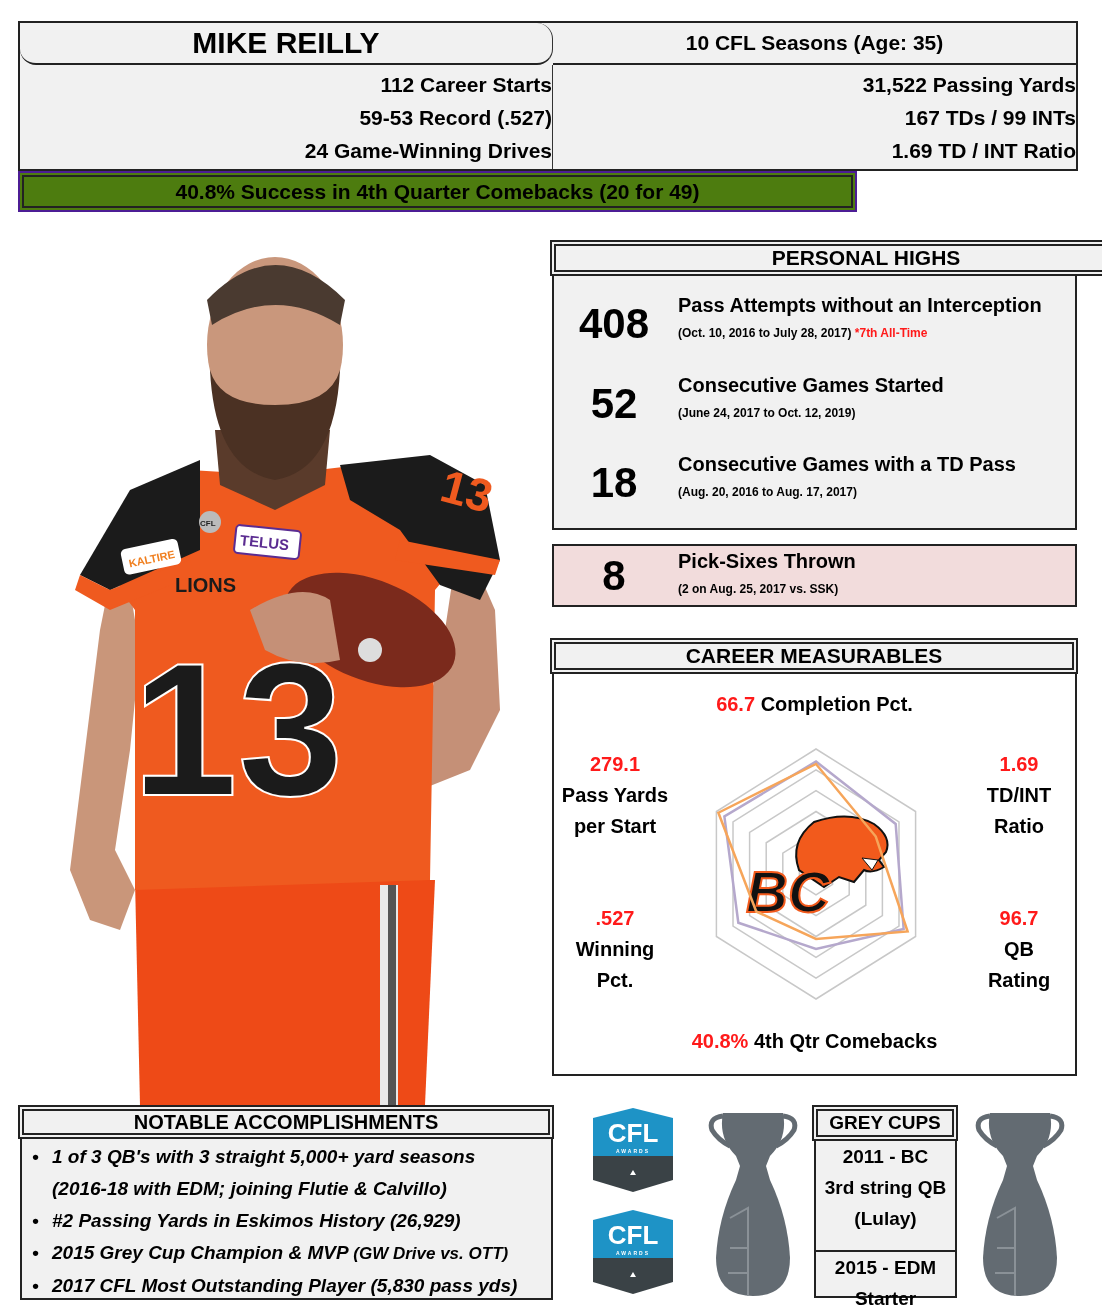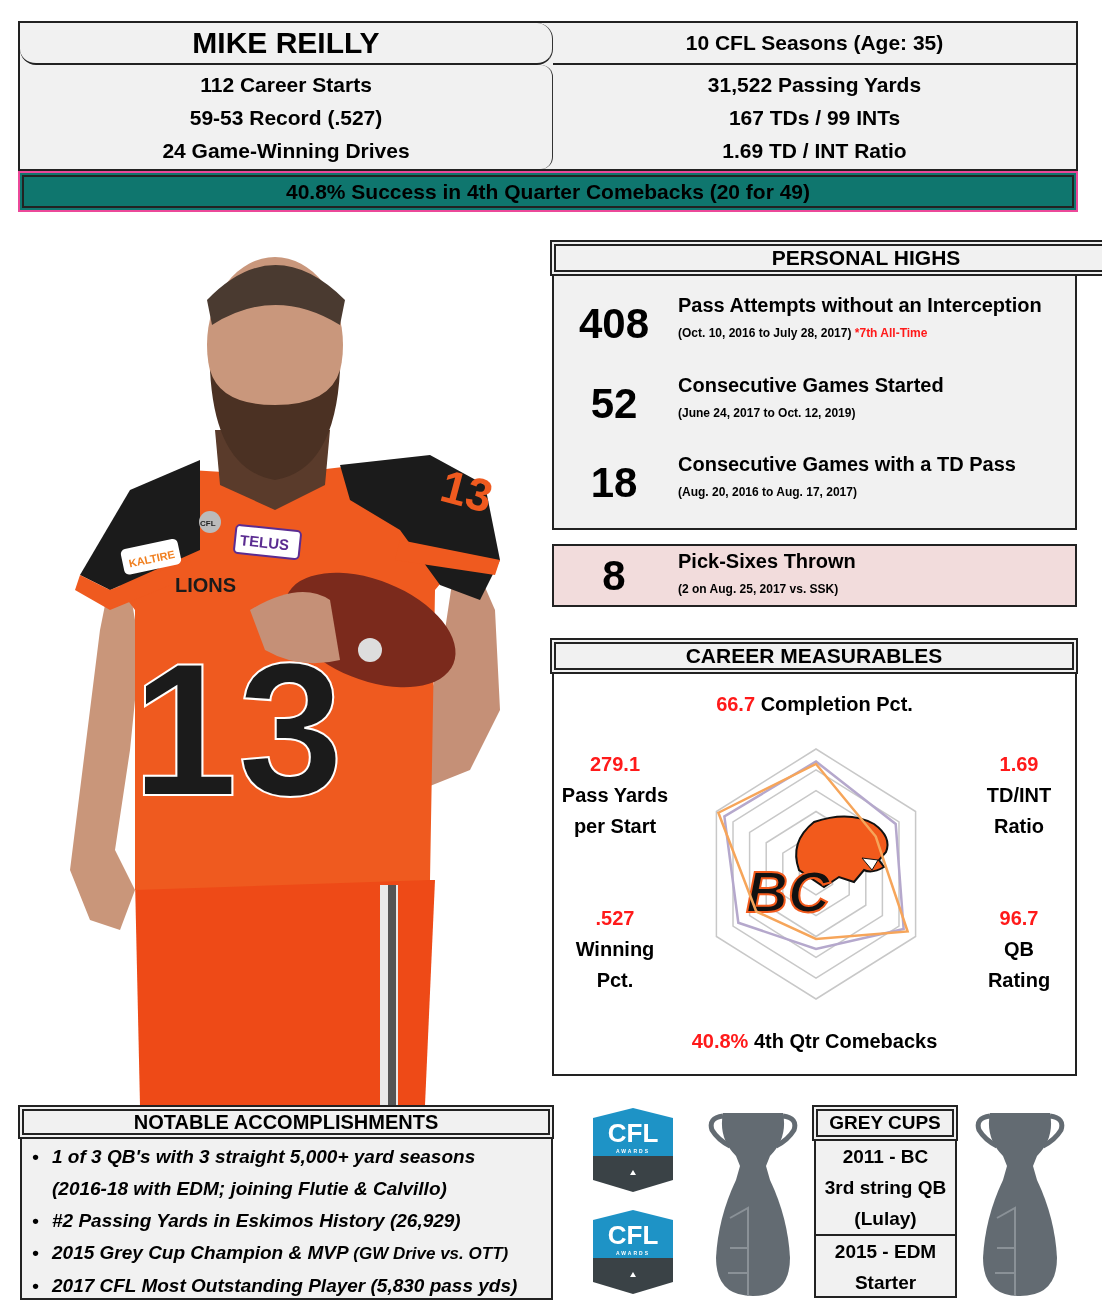--- a/index.html
+++ b/index.html
@@ -12,26 +12,26 @@
 
   
   .header {
     left: 18px; top: 21px; width: 1060px; height: 150px;
     border: 2px solid #222; background: #f1f1f1;
     display: grid; grid-template-columns: 533px 1fr; grid-template-rows: 42px 1fr;
   }
   .header .cell { display: flex; align-items: center; justify-content: center; }
   .header .c-name { font-size: 30px; border-right: 1px solid #333; border-bottom: 2px solid #222; border-radius: 16px; }
   .header .c-seasons { font-size: 21px; border-bottom: 2px solid #222; }
-  .header .stack { display: flex; flex-direction: column; align-items: center; justify-content: space-around; font-size: 21px; padding: 4px 0 2px; border-radius: 12px; }
+  .header .stack { display: flex; flex-direction: column; align-items: flex-end; justify-content: space-around; font-size: 21px; padding: 4px 0 2px; }
   .header .stack.left { border-right: 1px solid #333; }
 
   .comeback {
-    left: 18px; top: 171px; width: 1060px; height: 41px;
-    border: 2px solid #ec4899; background: #0f766e; padding: 2px;
+    left: 18px; top: 171px; width: 839px; height: 41px;
+    border: 2px solid #4c1d95; background: #4d7c0f; padding: 2px;
   }
   .comeback .inner {
     width: 100%; height: 100%; border: 2px solid #222;
     display: flex; align-items: center; justify-content: center; font-size: 21px;
   }
 
   
   .photo { left: 40px; top: 230px; width: 480px; height: 875px; }
 
   
@@ -81,21 +81,21 @@
   .na-box .small { font-size: 17px; }
 
   
   .gc-head { left: 812px; top: 1105px; width: 146px; height: 36px; }
   .gc-head .inner { font-size: 19px; }
   .gc-box {
     left: 814px; top: 1141px; width: 143px; height: 157px;
     border: 2px solid #222; border-top: none; background: #f1f1f1;
   }
   .gc-entry { text-align: center; font-size: 19px; line-height: 31px; }
-  .gc-entry.first { border-bottom: 2px solid #222; padding-bottom: 0; }
+  .gc-entry.first { border-bottom: 2px solid #222; padding-bottom: 16px; }
 
   svg text { font-family: "Liberation Sans", sans-serif; }
 </style>
 </head>
 <body>
 
 <div class="abs header">
   <div class="cell c-name">MIKE REILLY</div>
   <div class="cell c-seasons">10 CFL Seasons (Age: 35)</div>
   <div class="stack left">

